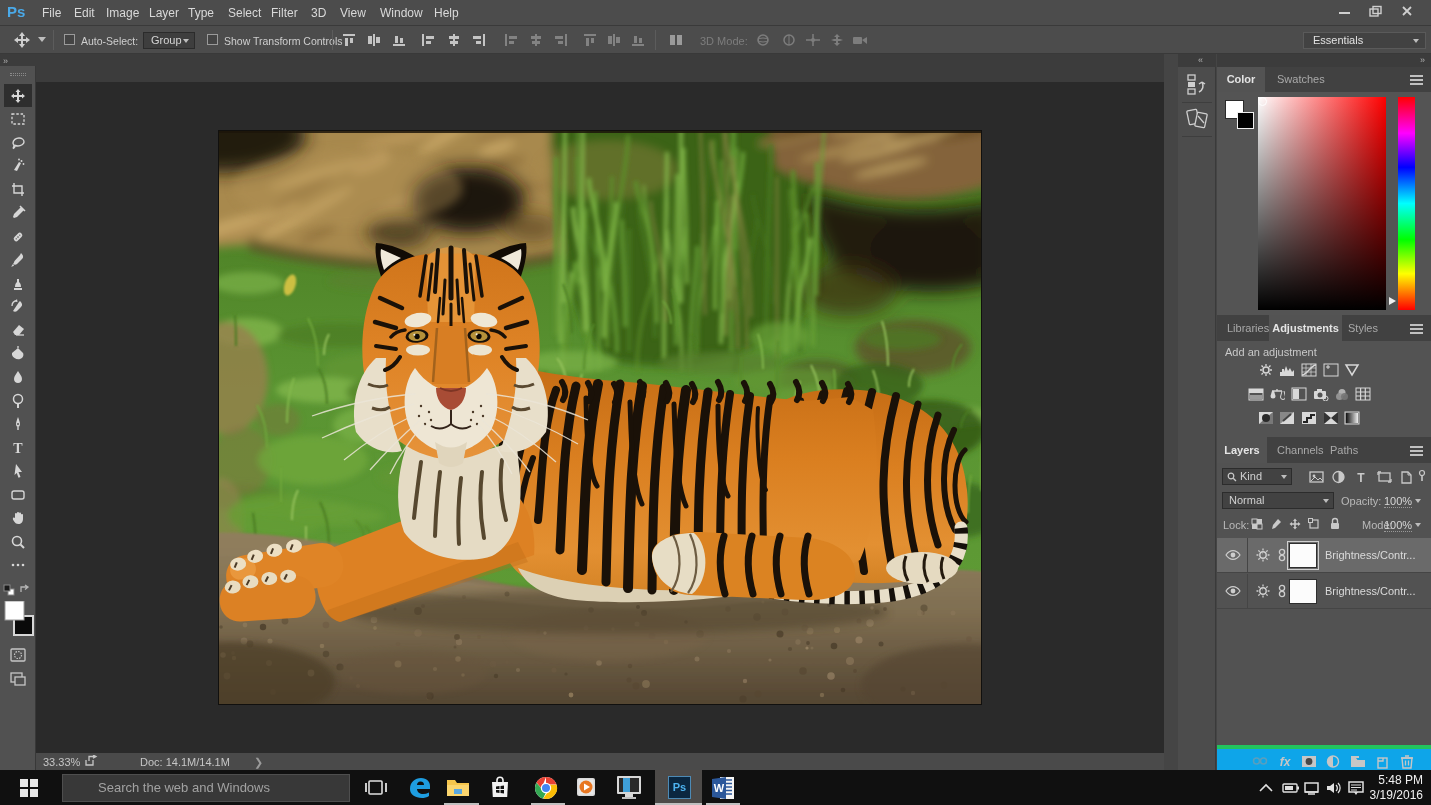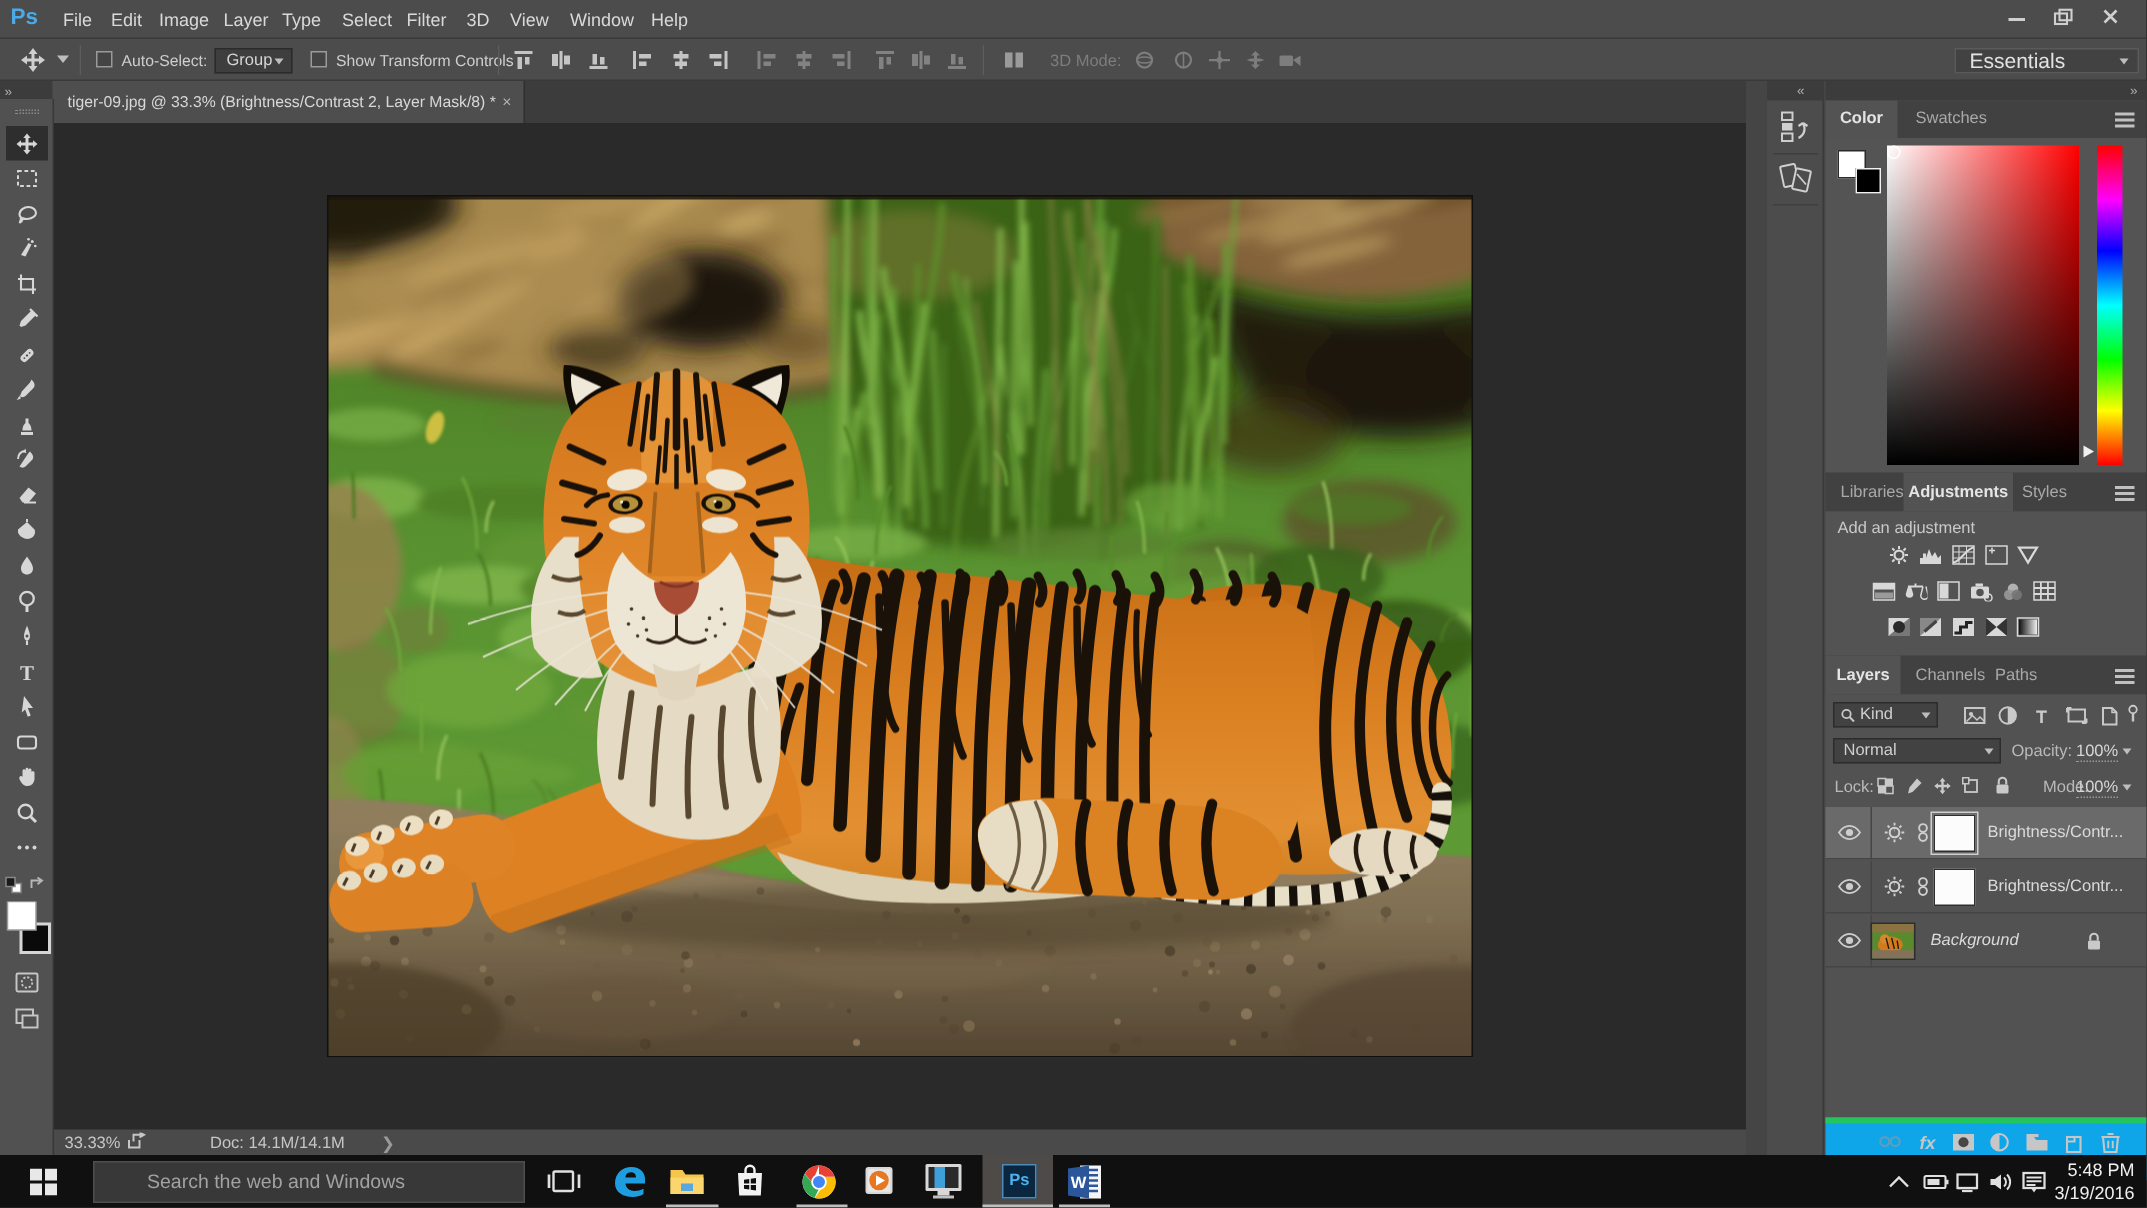--- a/index.html
+++ b/index.html
@@ -131,25 +131,24 @@
       <circle cx="8" cy="7" r="2" fill="#7d7d7d"></circle>
       <path d="M8,1 L8,13 M1,7 L15,7" stroke="#7d7d7d" stroke-width="1.5"></path>
     </svg>
     <svg width="16" height="14" viewBox="0 0 16 14" style="position:absolute;left:829px;top:7px">
       <path d="M8,1 L11,4 L9,4 L9,6 L11,6 L14,7 L11,8 L9,8 L9,10 L11,10 L8,13 L5,10 L7,10 L7,8 L5,8 L2,7 L5,6 L7,6 L7,4 L5,4 Z" fill="#7d7d7d"></path>
     </svg>
     <svg width="16" height="14" viewBox="0 0 16 14" style="position:absolute;left:852px;top:7px">
       <rect x="1" y="4" width="9" height="7" rx="1" fill="#7d7d7d"></rect>
       <path d="M10,7 L15,4 L15,11 Z" fill="#7d7d7d"></path>
     </svg>
-    <div style="position:absolute;left:1303px;top:6px;width:123px;height:17px;background:#424242;border:1px solid #5a5a5a;color:#e2e2e2;font-size:14px;line-height:15px;padding-left:9px">Essentials<span style="position:absolute;right:6px;top:6px;border-left:3.5px solid transparent;border-right:3.5px solid transparent;border-top:4px solid #bdbdbd"></span></div>
+    <div style="position:absolute;left:1303px;top:6px;width:123px;height:17px;background:#424242;border:1px solid #5a5a5a;color:#e2e2e2;font-size:11px;line-height:15px;padding-left:9px">Essentials<span style="position:absolute;right:6px;top:6px;border-left:3.5px solid transparent;border-right:3.5px solid transparent;border-top:4px solid #bdbdbd"></span></div>
   </div>
 <div class="abs tabrow">
     <span style="position:absolute;left:3px;top:2px;color:#b0b0b0;font-size:9px">»</span>
-    <div class="doctab">tiger-09.jpg @ 33.3% (Brightness/Contrast 2, Layer Mask/8) *<span style="position:absolute;right:8px;top:0;color:#b5b5b5">×</span></div>
   </div>
 <div class="abs toolbar">
     <div style="position:absolute;left:10px;top:7px;width:16px;height:3px;border-top:1px dotted #8a8a8a;border-bottom:1px dotted #8a8a8a"></div>
     <div class="tool" style="top:18px;background:#2e2e2e;">
       <svg width="18" height="18" viewBox="0 0 18 18" style="">
         <path d="M9,2 L11.5,5 L10,5 L10,8 L13,8 L13,6.5 L16,9 L13,11.5 L13,10 L10,10 L10,13 L11.5,13 L9,16 L6.5,13 L8,13 L8,10 L5,10 L5,11.5 L2,9 L5,6.5 L5,8 L8,8 L8,5 L6.5,5 Z" fill="#d6d6d6"></path>
       </svg>
     </div>
     <div class="tool" style="top:41px;">
       <svg width="18" height="18" viewBox="0 0 18 18" style="">
@@ -1096,40 +1095,20 @@
             <path d="M8,8 A3.2,3.2 0 0 1 8,4.8 Z" fill="#d0d0d0"></path>
             <path d="M8,1.5 L8,3.4 M8,12.6 L8,14.5 M1.5,8 L3.4,8 M12.6,8 L14.5,8 M3.4,3.4 L4.7,4.7 M12.6,3.4 L11.3,4.7 M3.4,12.6 L4.7,11.3 M12.6,12.6 L11.3,11.3" stroke="#d0d0d0" stroke-width="1.3"></path>
           </svg>
           <svg width="10" height="14" viewBox="0 0 10 14" style="position:absolute;left:60px;top:10px">
             <circle cx="5" cy="4" r="2.6" fill="none" stroke="#cdcdcd" stroke-width="1.3"></circle>
             <circle cx="5" cy="10" r="2.6" fill="none" stroke="#cdcdcd" stroke-width="1.3"></circle>
           </svg>
           <div style="position:absolute;left:72px;top:5px;width:28px;height:25px;background:#fcfcfc;border:1px solid #2e2e2e;"></div>
           <span style="position:absolute;left:108px;top:11px;font-size:11px;color:#dadada">Brightness/Contr...</span>
         </div>
-        <div style="position:absolute;left:0;top:147px;width:214px;height:35px;background:#525252;border-bottom:1px solid #454545">
-          <svg width="16" height="12" viewBox="0 0 16 12" style="position:absolute;left:8px;top:11px">
-            <path d="M1,6 C3,3 6,1.6 8,1.6 C10,1.6 13,3 15,6 C13,9 10,10.4 8,10.4 C6,10.4 3,9 1,6 Z" fill="none" stroke="#cdcdcd" stroke-width="1.2"></path>
-            <circle cx="8" cy="6" r="2.4" fill="#cdcdcd"></circle>
-          </svg>
-          <div style="position:absolute;left:30px;top:0;width:1px;height:35px;background:#454545"></div>
-          <svg width="30" height="25" viewBox="0 0 30 25" style="position:absolute;left:30px;top:5px;border:1px solid #2e2e2e">
-            <rect width="30" height="25" fill="#5a8a2e"></rect>
-            <rect y="0" width="30" height="6" fill="#8a7340"></rect>
-            <ellipse cx="13" cy="15" rx="9" ry="6" fill="#d07c1e"></ellipse>
-            <circle cx="9" cy="11" r="3.5" fill="#d8872a"></circle>
-            <rect y="19" width="30" height="6" fill="#84715a"></rect>
-            <path d="M10,10 L12,18 M14,10 L16,18 M18,12 L19,18" stroke="#221808" stroke-width="1"></path>
-          </svg>
-          <span style="position:absolute;left:70px;top:11px;font-size:11px;font-style:italic;color:#dadada">Background</span>
-          <svg width="12" height="13" viewBox="0 0 12 13" style="position:absolute;left:173px;top:11px">
-            <rect x="2" y="6" width="8" height="6" rx="1" fill="#c9c9c9"></rect>
-            <path d="M3.5,6 L3.5,4 A2.5,2.5 0 0 1 8.5,4 L8.5,6" fill="none" stroke="#c9c9c9" stroke-width="1.4"></path>
-          </svg>
-        </div>
       </div>
       <div style="position:absolute;left:0;top:691px;width:214px;height:42px;background:#0ea5e9;border-top:4px solid #22c55e">
         <svg width="16" height="16" viewBox="0 0 16 16" style="position:absolute;left:35px;top:5px;opacity:0.55;">
           <circle cx="4.5" cy="7" r="3" fill="none" stroke="#9a9a9a" stroke-width="1.5"></circle>
           <circle cx="11.5" cy="7" r="3" fill="none" stroke="#9a9a9a" stroke-width="1.5"></circle>
         </svg>
         <svg width="16" height="16" viewBox="0 0 16 16" style="position:absolute;left:60px;top:5px;">
           <text x="8" y="12" font-size="12" font-style="italic" font-weight="bold" fill="#c6c6c6" text-anchor="middle">fx</text>
         </svg>
         <svg width="16" height="16" viewBox="0 0 16 16" style="position:absolute;left:84px;top:5px;">

